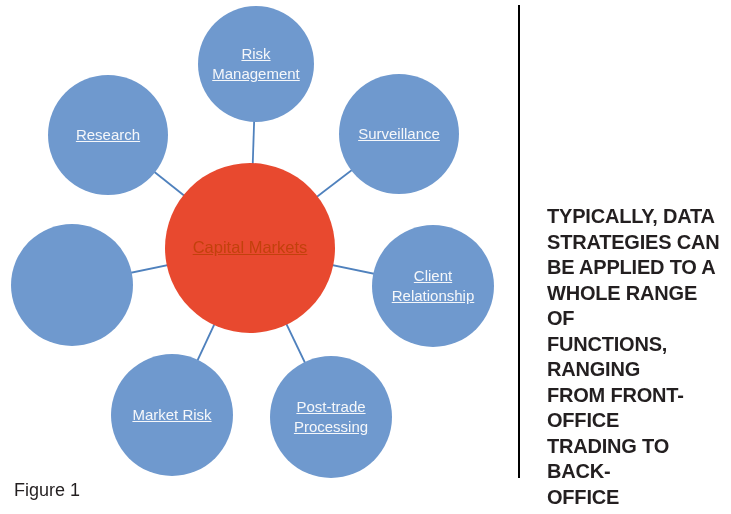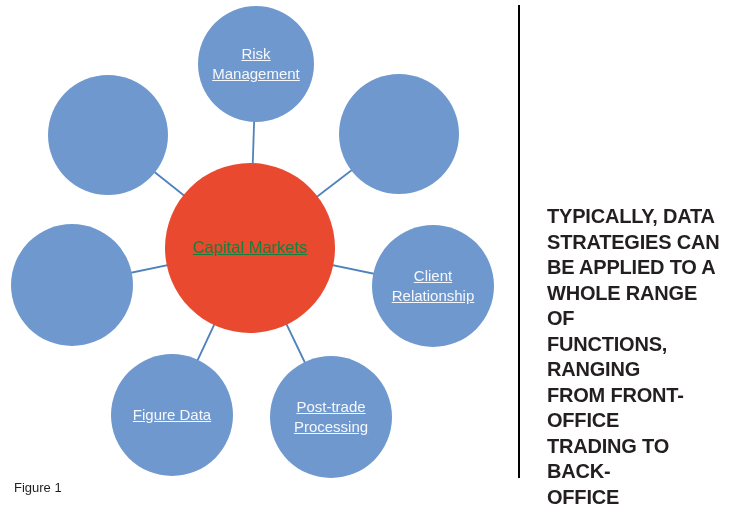--- a/index.html
+++ b/index.html
@@ -27,21 +27,21 @@
     justify-content: center;
     text-align: center;
     color: #f5f7fa;
     font-size: 15px;
     line-height: 1.32;
     pointer-events: none;
     text-decoration: underline;
   }
   .center-label {
     font-size: 16.5px;
-    color: #15803d;
+    color: #c2410c;
   }
   .divider {
     position: absolute;
     left: 518px;
     top: 5px;
     width: 2px;
     height: 473px;
     background: #000000;
   }
   .sidebar-text {
@@ -53,21 +53,21 @@
     font-size: 20px;
     line-height: 25.5px;
     letter-spacing: -0.2px;
     color: #231f20;
     white-space: pre-line;
   }
   .figure-caption {
     position: absolute;
     left: 14px;
     top: 480px;
-    font-size: 13px;
+    font-size: 18px;
     color: #231f20;
   }
 </style>
 </head>
 <body>
 
 <div class="figure-container">
 
   <svg class="diagram-svg" width="731" height="514" viewBox="0 0 731 514">
 
@@ -86,23 +86,25 @@
     <circle cx="433" cy="286" r="61" fill="#6F99CE"></circle>
     <circle cx="331" cy="417" r="61" fill="#6F99CE"></circle>
     <circle cx="172" cy="415" r="61" fill="#6F99CE"></circle>
     <circle cx="72" cy="285" r="61" fill="#6F99CE"></circle>
     <circle cx="108" cy="135" r="60" fill="#6F99CE"></circle>
 
     <circle cx="250" cy="248" r="85" fill="#E8492F"></circle>
   </svg>
 
   <div class="node-label" style="left:200px; top:32px;  width:112px; height:64px;">Risk Management</div>
+  <div class="node-label" style="left:343px; top:102px; width:112px; height:64px;">Surveillance</div>
   <div class="node-label" style="left:377px; top:254px; width:112px; height:64px;">Client Relationship</div>
   <div class="node-label" style="left:275px; top:385px; width:112px; height:64px;">Post-trade Processing</div>
-  <div class="node-label" style="left:116px; top:383px; width:112px; height:64px;">Figure Data</div>
+  <div class="node-label" style="left:116px; top:383px; width:112px; height:64px;">Market Risk</div>
+  <div class="node-label" style="left:52px;  top:103px; width:112px; height:64px;">Research</div>
   <div class="node-label center-label" style="left:170px; top:216px; width:160px; height:64px;">Capital Markets</div>
 
   <div class="divider"></div>
 
   <div class="sidebar-text">TYPICALLY, DATA
 STRATEGIES CAN
 BE APPLIED TO A
 WHOLE RANGE OF
 FUNCTIONS, RANGING
 FROM FRONT-OFFICE

